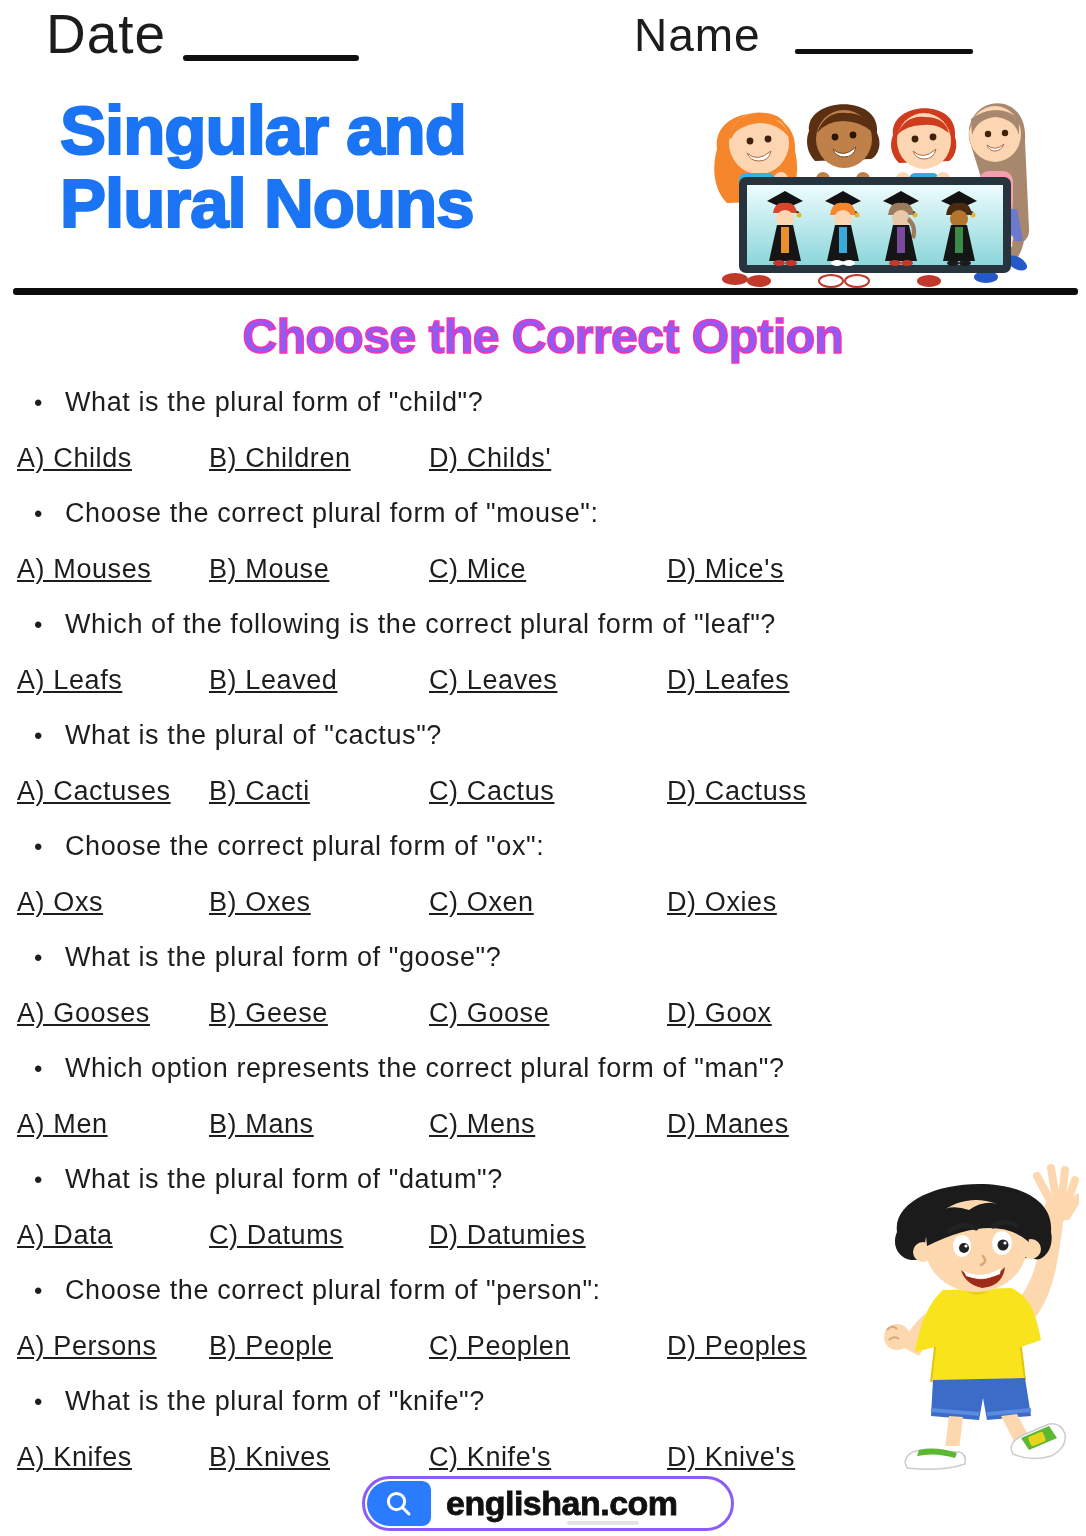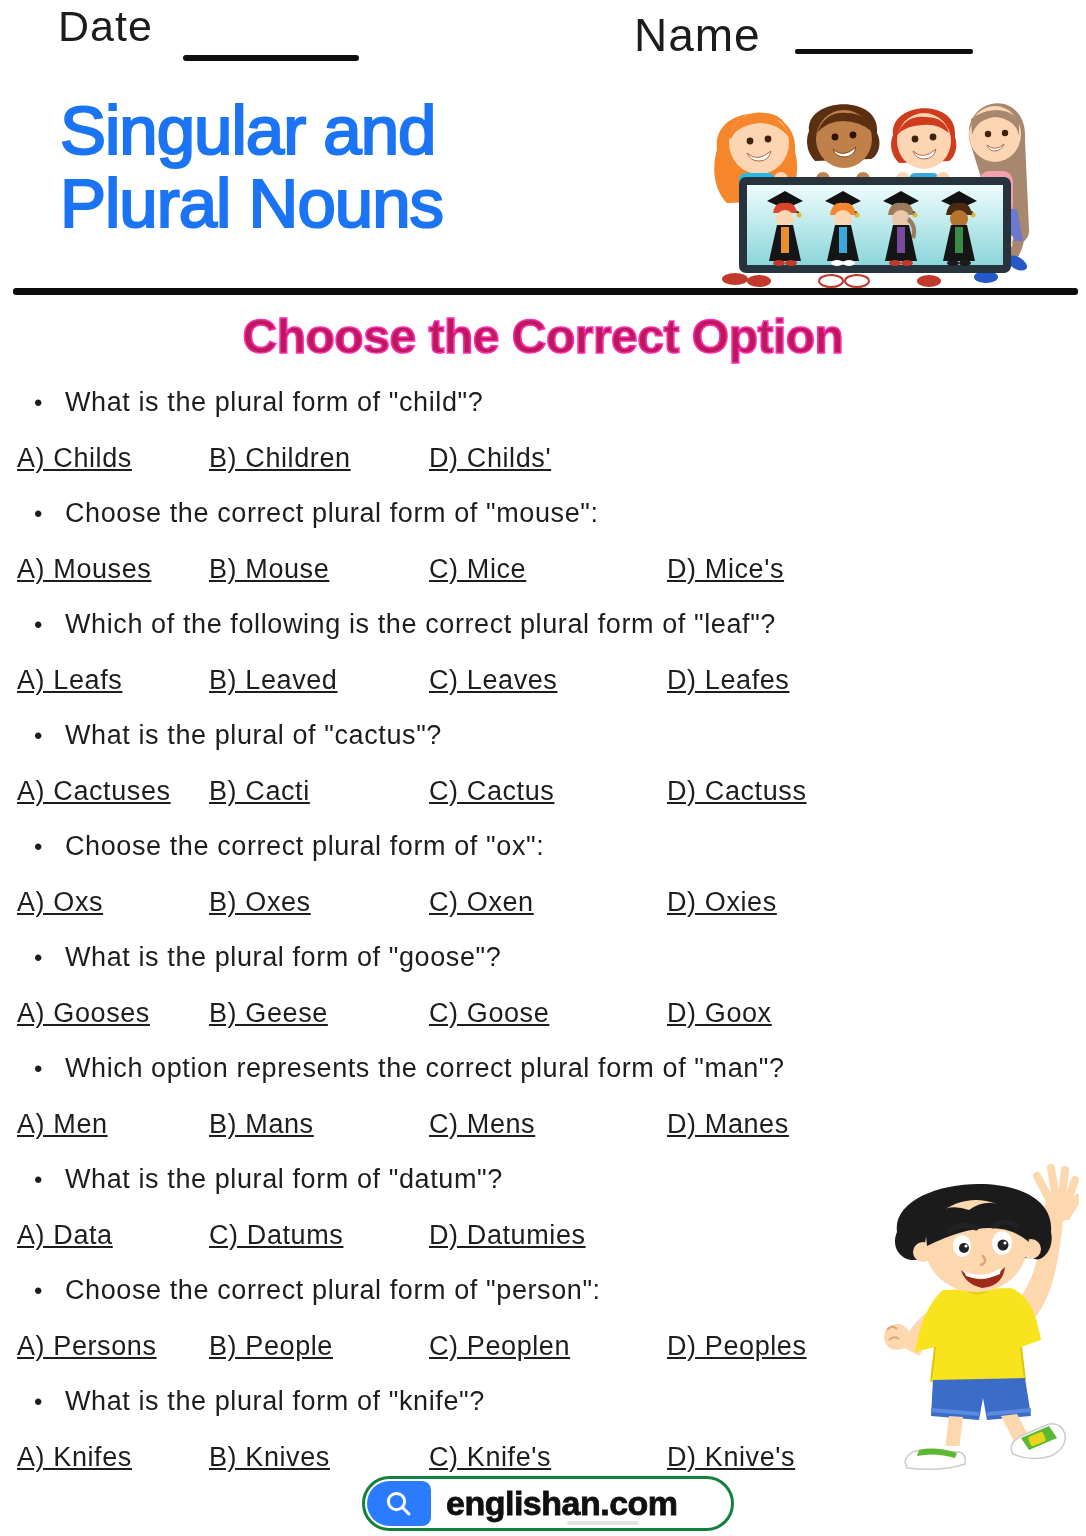--- a/index.html
+++ b/index.html
@@ -2,54 +2,54 @@
 <html><head>
 <meta charset="utf-8">
 <style>
   html,body{margin:0;padding:0;}
   body{
     width:1086px;height:1536px;position:relative;overflow:hidden;
     background:#ffffff;color:#1c1c1c;
     font-family:"Liberation Sans","DejaVu Sans",sans-serif;
   }
   
-  .date-label{position:absolute;left:58px;top:2px;font-size:43px;font-weight:500;letter-spacing:1px;}
+  .date-label{position:absolute;left:46px;top:2px;font-size:55px;font-weight:500;letter-spacing:1px;}
   .date-line{position:absolute;left:183px;top:55px;width:176px;height:6px;background:#0f0f0f;border-radius:3px;}
   .name-label{position:absolute;left:634px;top:8px;font-size:46px;font-weight:400;letter-spacing:1px;}
   .name-line{position:absolute;left:795px;top:49px;width:178px;height:5px;background:#0f0f0f;border-radius:2px;}
   .worksheet-title{
     position:absolute;left:60px;top:94px;
-    font-size:69px;line-height:73px;font-weight:400;
+    font-size:69px;line-height:73px;font-weight:700;
     color:#1b74f3;-webkit-text-stroke:2.2px #1b74f3;letter-spacing:-1px;
   }
   .kids-illustration{position:absolute;left:697px;top:79px;width:334px;height:210px;}
   .divider{position:absolute;left:13px;top:288px;width:1065px;height:7px;background:#0c0c0c;border-radius:3px;}
   .section-heading{
     position:absolute;left:0;top:309px;width:100%;text-align:center;
-    font-size:48px;font-weight:700;color:#be185d;-webkit-text-stroke:1.6px #fb2eb2;
+    font-size:48px;font-weight:700;color:#8b5cf6;-webkit-text-stroke:1.6px #fb2eb2;
     letter-spacing:-0.5px;
   }
   
   .questions{position:absolute;left:17px;top:384px;width:1054px;}
   .q-text{
     font-size:27px;line-height:36px;margin-bottom:19px;
     letter-spacing:0.6px;padding-left:0;color:#1d1d1d;
   }
   .bullet{display:inline-block;width:31px;padding-left:17px;font-size:24px;}
   .q-options{
     display:grid;grid-template-columns:192px 220px 238px auto;
     font-size:27px;line-height:36px;margin-bottom:19px;
     letter-spacing:0.6px;color:#1d1d1d;text-decoration:underline;
   }
   
   .boy-illustration{position:absolute;left:845px;top:1154px;width:234px;height:322px;}
   
   .search-pill{
     position:absolute;left:362px;top:1476px;width:372px;height:55px;
-    box-sizing:border-box;border:3px solid #15803d;border-radius:28px;
+    box-sizing:border-box;border:3px solid #8b5cf6;border-radius:28px;
     background:#ffffff;display:flex;align-items:center;
   }
   .search-pill-blue{
     width:64px;height:45px;margin-left:2px;background:#2b7bff;
     border-radius:23px 9px 9px 23px;display:flex;align-items:center;justify-content:center;
     flex:0 0 auto;
   }
   .search-text{
     font-size:34px;font-weight:700;color:#101010;margin-left:15px;
     letter-spacing:-0.5px;-webkit-text-stroke:0.8px #101010;white-space:nowrap;

